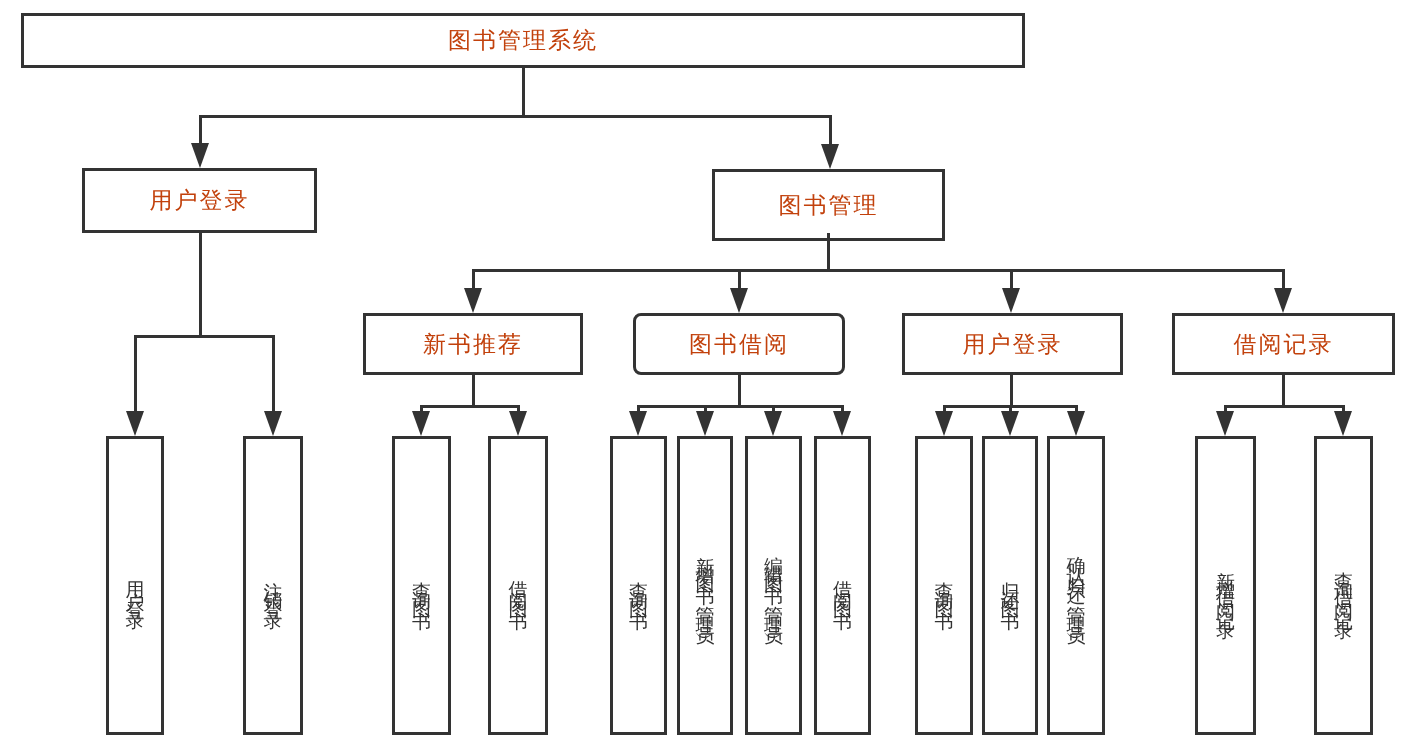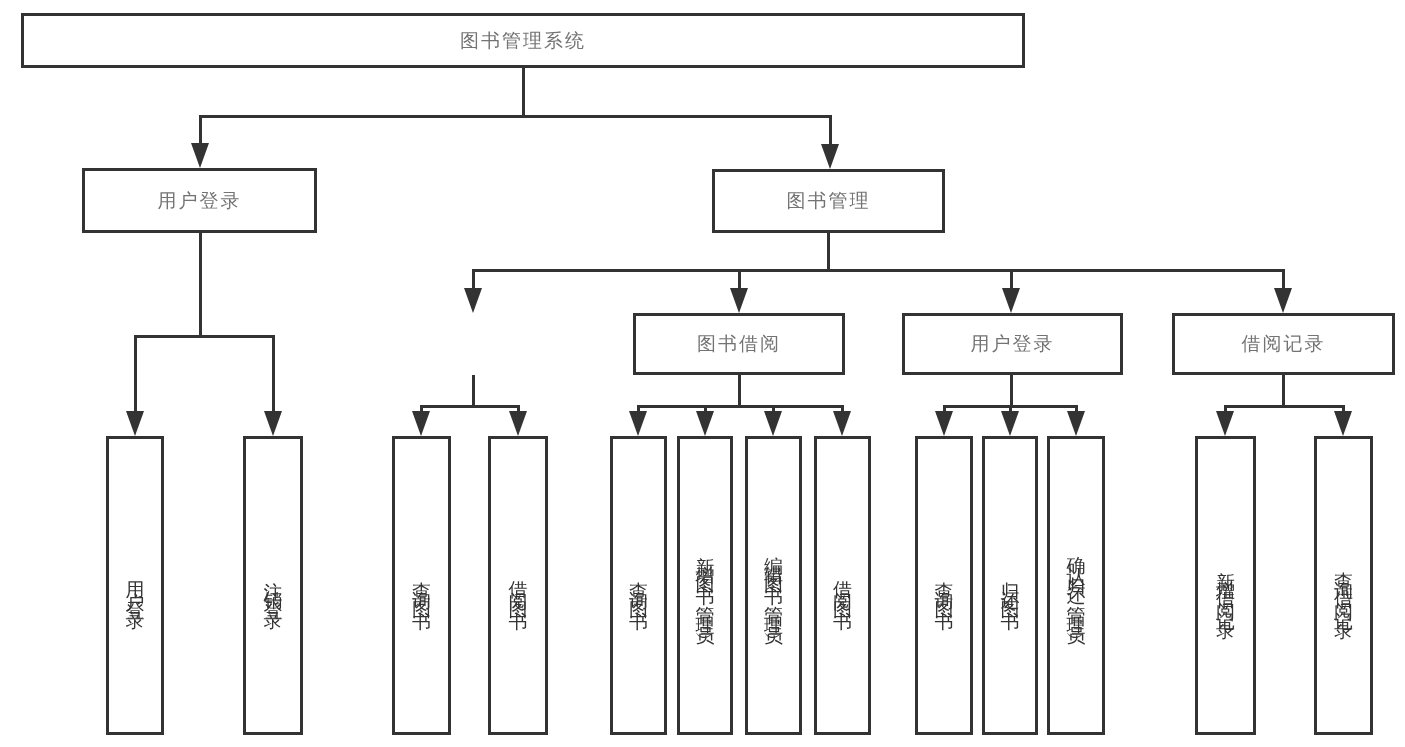--- a/index.html
+++ b/index.html
@@ -4,21 +4,21 @@
 <style>
   html,body{margin:0;padding:0;background:#fff;}
   #stage{
     position:relative;width:1405px;height:747px;background:#fff;overflow:hidden;
     font-family:"Liberation Sans","DejaVu Sans",sans-serif;color:#333;
   }
   .node{
     position:absolute;box-sizing:border-box;border:3px solid #333;background:#fff;
     display:flex;align-items:center;justify-content:center;
   }
-  .node span{font-size:19px;letter-spacing:2px;color:#737373;white-space:nowrap;}
+  .node span{font-size:23px;letter-spacing:2px;color:#c2410c;white-space:nowrap;}
   .leaf{
     position:absolute;box-sizing:border-box;border:3px solid #333;background:#fff;
     display:flex;align-items:center;justify-content:center;top:436px;height:299px;
   }
   .leaf span{
     writing-mode:vertical-rl;text-orientation:mixed;
     font-size:19px;letter-spacing:10px;line-height:1.05;color:#333;
   }
   .vline,.hline{position:absolute;background:#333;}
   .ahead{
@@ -36,25 +36,28 @@
 
 <div id="stage" style="background: rgb(255, 255, 255);">
 
   <div class="node" style="left:21px;top:13px;width:1004px;height:55px;">
     <span>图书管理系统</span>
   </div>
 
   <div class="node" style="left:82px;top:168px;width:235px;height:65px;">
     <span>用户登录</span>
   </div>
-  <div class="node" style="left:712px;top:169px;width:233px;height:64px;">
+  <div class="node" style="left:712px;top:169px;width:233px;height:72px;">
     <span>图书管理</span>
   </div>
 
-  <div class="node" style="left:633px;top:313px;width:212px;height:62px;">
+  <div class="node" style="left:363px;top:313px;width:220px;height:62px;">
+    <span>新书推荐</span>
+  </div>
+  <div class="node" style="left:633px;top:313px;width:212px;height:62px;border-radius:8px;">
     <span>图书借阅</span>
   </div>
   <div class="node" style="left:902px;top:313px;width:221px;height:62px;">
     <span>用户登录</span>
   </div>
   <div class="node" style="left:1172px;top:313px;width:223px;height:62px;text-align:right;">
     <span>借阅记录</span>
   </div>
 
   <div class="leaf" style="left:106px;width:58px;">

